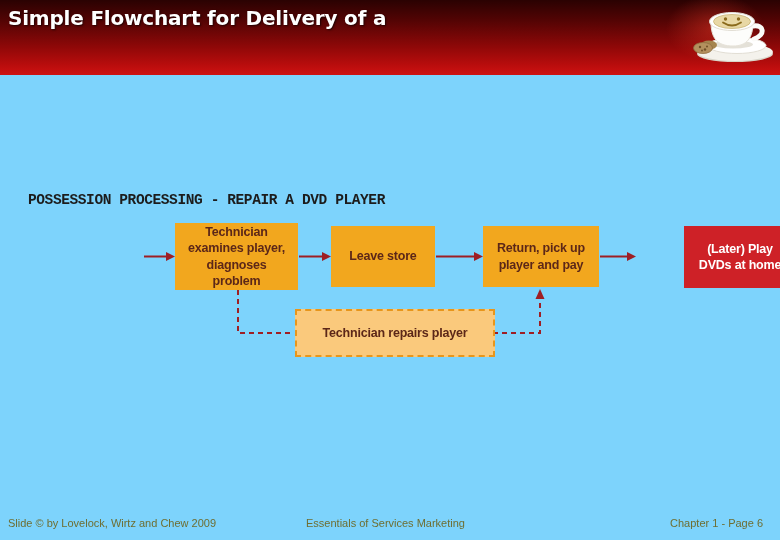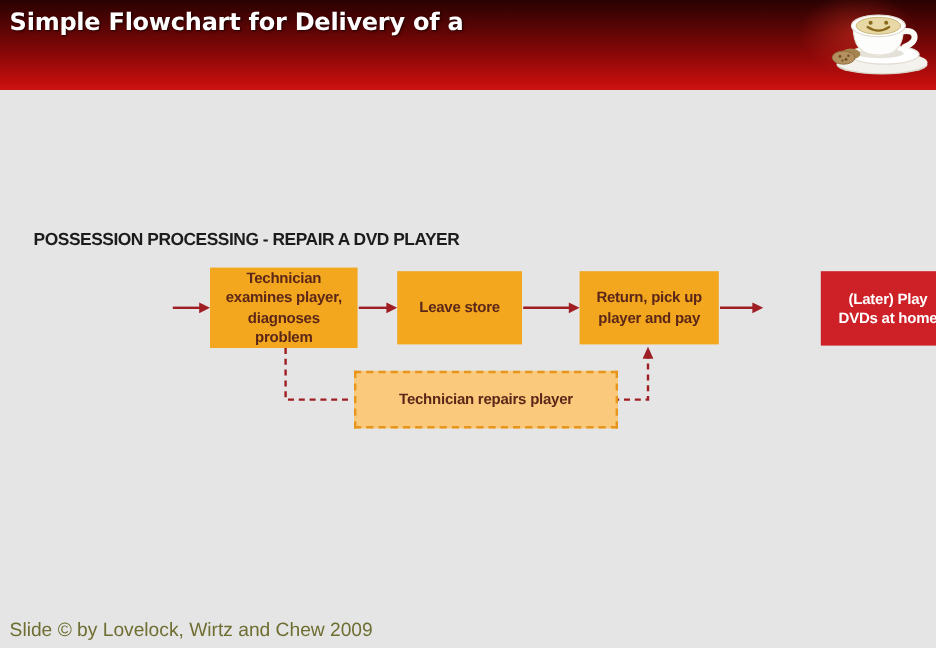--- a/index.html
+++ b/index.html
@@ -1,21 +1,21 @@
 <!DOCTYPE html>
 <html><head>
 <meta charset="utf-8">
 <style>
   * { margin: 0; padding: 0; box-sizing: border-box; }
   html, body { background: #ffffff; }
   .slide {
     position: relative;
     width: 780px;
     height: 540px;
-    background: #e5e5e5;
+    background: #7dd3fc;
     overflow: hidden;
     font-family: "Liberation Sans", sans-serif;
   }
 
   
   .header {
     position: absolute;
     top: 0; left: 0;
     width: 780px; height: 75px;
     background:
@@ -44,21 +44,21 @@
   .cup-art {
     position: absolute;
     top: 1px; right: 1px;
     width: 90px; height: 62px;
   }
 
   
   .chart-heading {
     position: absolute;
     left: 28px; top: 192px;
-    font-family: Liberation Sans, sans-serif;
+    font-family: Liberation Mono, monospace;
     font-weight: bold;
     font-size: 14.5px;
     letter-spacing: -0.4px;
     color: #1c1c1c;
     white-space: nowrap;
   }
   .step-box {
     position: absolute;
     background: #F2A71E;
     color: #5C2718;
@@ -73,21 +73,21 @@
     padding: 15px 6px;
   }
   .step-box.final {
     background: #CE2127;
     color: #ffffff;
     margin-left: 48px;
   }
   .backstage-box {
     position: absolute;
     left: 295px; top: 309px;
-    width: 220px; height: 48px;
+    width: 200px; height: 48px;
     background: #FAC97C;
     border: 2px dashed #E8961B;
     color: #5C2718;
     font-weight: bold;
     font-size: 12.5px;
     line-height: 1.3;
     letter-spacing: -0.2px;
     display: flex;
     align-items: center;
     justify-content: center;
@@ -102,21 +102,21 @@
 
   
   .footer {
     position: absolute;
     left: 0; right: 0;
     top: 517px;
     padding: 0 17px 0 8px;
     display: grid;
     grid-template-columns: 1fr auto 1fr;
     align-items: center;
-    font-size: 16px;
+    font-size: 11px;
     color: #6E6E32;
     letter-spacing: 0;
   }
   .footer .f-left  { text-align: left; }
   .footer .f-center{ text-align: center; }
   .footer .f-right { text-align: right; }
 </style>
 </head>
 <body>
 
@@ -192,15 +192,17 @@
   <div class="step-box final" style="left:636px; top:226px; width:112px; height:62px;">
     <span>(Later) Play DVDs at home</span>
   </div>
 
   <div class="backstage-box">
     <span>Technician repairs player</span>
   </div>
 
   <div class="footer">
     <span class="f-left">Slide © by Lovelock, Wirtz and Chew 2009</span>
+    <span class="f-center">Essentials of Services Marketing</span>
+    <span class="f-right">Chapter 1 - Page 6</span>
   </div>
 
 </div>
 
 </body></html>

